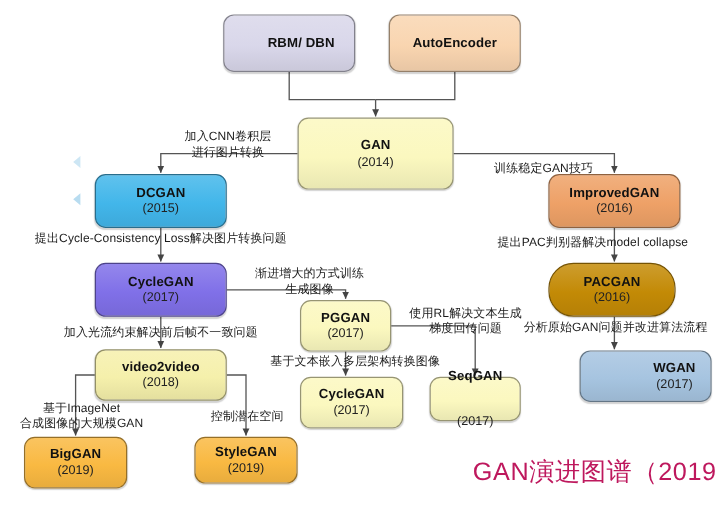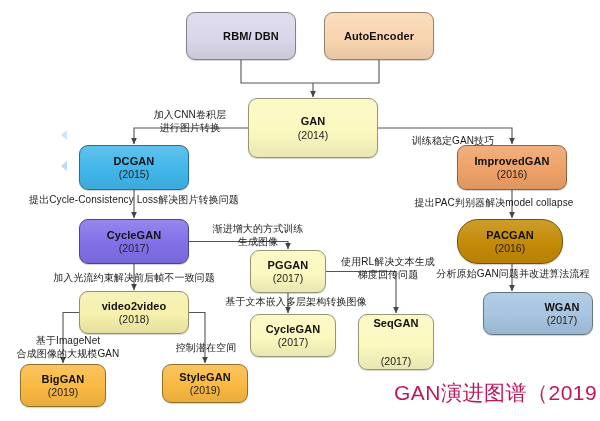--- a/index.html
+++ b/index.html
@@ -127,21 +127,21 @@
         <div class="yr">(2018)</div>
       </div>
       <div class="node" style="left: 483px; top: 292px; width: 110px; height: 43px; background: linear-gradient(rgb(180, 205, 229) 0%, rgb(166, 196, 224) 55%, rgb(154, 182, 208) 100%); border-color: rgb(100, 118, 134); padding-left: 48px;">
         <div class="nm">WGAN</div>
         <div class="yr">(2017)</div>
       </div>
       <div class="node" style="left: 250px; top: 314px; width: 86px; height: 43px; background: linear-gradient(rgb(252, 249, 201) 0%, rgb(251, 248, 191) 55%, rgb(233, 231, 178) 100%); border-color: rgb(151, 149, 115);">
         <div class="nm">CycleGAN</div>
         <div class="yr">(2017)</div>
       </div>
-      <div class="node" style="left: 358px; top: 314px; width: 76px; height: 56px; background: linear-gradient(rgb(252, 249, 201) 0%, rgb(251, 248, 191) 55%, rgb(233, 231, 178) 100%); border-color: rgb(151, 149, 115); gap: 24px;">
+      <div class="node" style="left: 358px; top: 314px; width: 76px; height: 37px; background: linear-gradient(rgb(252, 249, 201) 0%, rgb(251, 248, 191) 55%, rgb(233, 231, 178) 100%); border-color: rgb(151, 149, 115); gap: 24px;">
         <div class="nm">SeqGAN</div>
         <div class="yr">(2017)</div>
       </div>
       <div class="node" style="left: 20px; top: 364px; width: 86px; height: 43px; background: linear-gradient(rgb(250, 196, 96) 0%, rgb(249, 185, 66) 55%, rgb(232, 172, 61) 100%); border-color: rgb(149, 111, 40);">
         <div class="nm">BigGAN</div>
         <div class="yr">(2019)</div>
       </div>
       <div class="node" style="left: 162px; top: 364px; width: 86px; height: 39px; background: linear-gradient(rgb(250, 196, 96) 0%, rgb(249, 185, 66) 55%, rgb(232, 172, 61) 100%); border-color: rgb(149, 111, 40);">
         <div class="nm">StyleGAN</div>
         <div class="yr">(2019)</div>

